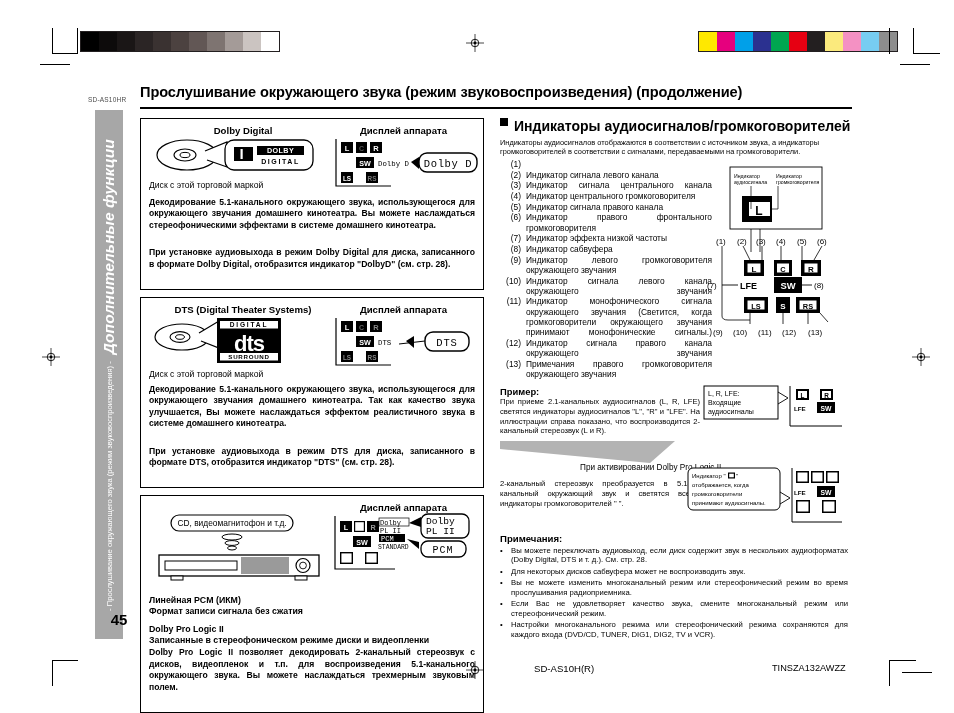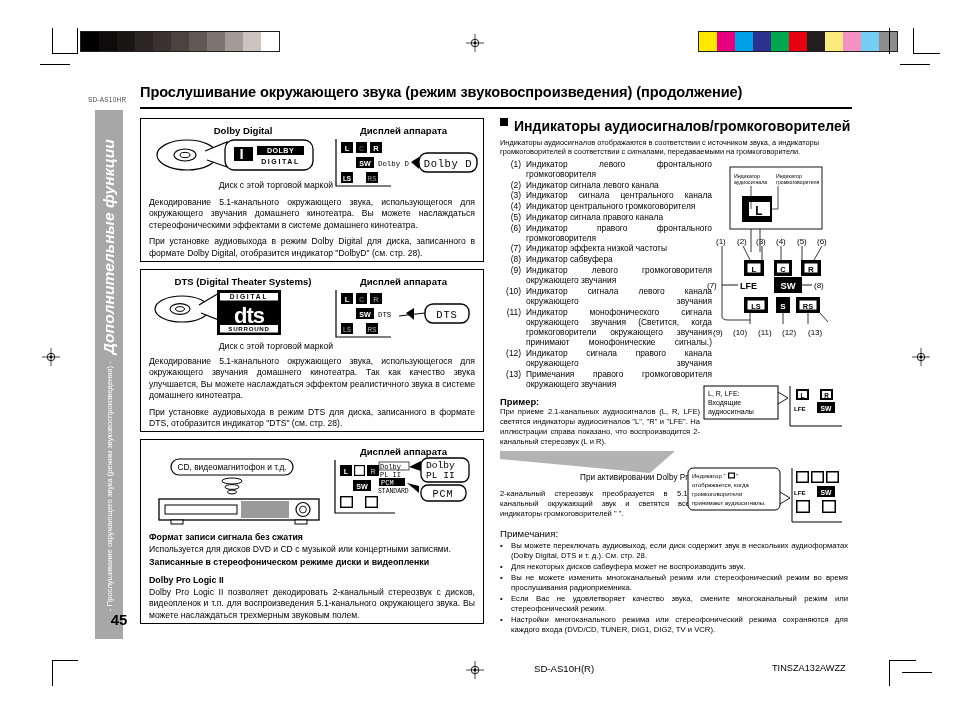--- a/index.html
+++ b/index.html
@@ -51,30 +51,30 @@
   .doc-title {
     position:absolute; left:140px; top:84px; width:712px;
     font-size:14.6px; font-weight:bold; letter-spacing:-0.1px;
   }
   .title-rule {
     position:absolute; left:140px; top:107px; width:712px; height:2px; background:#000;
   }
 
   
   .col-left { position:absolute; left:140px; top:118px; width:344px; }
-  .panel { border:1.4px solid #000; padding:6px 8px 2px 8px; margin-bottom:7px; }
+  .panel { border:1.4px solid #000; padding:6px 8px 19px 8px; margin-bottom:7px; }
   .panel-head { display:flex; justify-content:space-between; padding:0 4px; }
   .panel-head .ph { font-size:9.6px; font-weight:bold; }
   .ph-left { width:180px; text-align:center; }
   .ph-right { width:135px; text-align:center; }
-  .body-text { font-size:8.6px; line-height:11.4px; text-align:justify; margin:5px 0 0 0; }
-  .body-text.p2 { margin-top:5px; }
+  .body-text { font-size:8.6px; line-height:11.4px; text-align:justify; margin:5px 0 0 0;font-weight:bold; }
+  .body-text.p2 { margin-top:16px; }
   .sub-bold { font-size:8.8px; font-weight:bold; margin-top:8px; }
   .sub-bold.tight { margin-top:1px; }
-  .caption { font-size:8.6px; text-align:right; margin-top:2px; }
+  .caption { font-size:8.6px; text-align:left; margin-top:2px; }
 
   
   .art-row { display:flex; align-items:flex-start; }
   .art-left { width:184px; }
   .art-right { width:148px; position:relative; }
   svg { display:block; }
 
   
   .col-right { position:absolute; left:500px; top:118px; width:352px; }
   .sec-head { font-size:14px; font-weight:bold; display:flex; align-items:flex-start; gap:6px; }
@@ -82,21 +82,21 @@
   .intro { font-size:7.4px; line-height:9.4px; margin-top:4px; }
   ol.nums { list-style:none; margin:2px 0 0 0; padding:0; }
   ol.nums li { display:flex; font-size:8.4px; line-height:10.2px; margin-bottom:0.5px; }
   ol.nums li .n { width:26px; text-align:right; flex:0 0 26px; padding-right:5px; }
   ol.nums li .t { flex:1; text-align:justify; }
   ol.nums li .t.jx { text-align-last:justify; }
 
   .r-sub { font-size:9.4px; font-weight:bold; margin-top:7px; }
   .r-text { font-size:7.6px; line-height:9.8px; text-align:justify; }
 
-  .notes-head { font-size:9.6px; font-weight:normal; margin-top:9px; }
+  .notes-head { font-size:9.6px; font-weight:bold; margin-top:24px; }
   ul.notes { list-style:none; margin:2px 0 0 0; padding:0; }
   ul.notes li { display:flex; font-size:7.7px; line-height:9.8px; margin-bottom:1.5px; }
   ul.notes li .b { flex:0 0 11px; }
   ul.notes li .t { flex:1; text-align:justify; }
 
   
   .illus { position:absolute; }
 
   .arrow-caption { font-size:8.2px; }
 
@@ -344,40 +344,39 @@
             <text x="93" y="11" font-size="9.6" fill="#000" font-family="Liberation Mono, monospace">Dolby</text>
             <text x="93" y="21" font-size="9.6" fill="#000" font-family="Liberation Mono, monospace">PL II</text>
 
             <path d="M74 26 L86 29 L86 36 Z" fill="#000"></path>
             <rect x="88" y="28" width="45" height="16" rx="7" fill="#fff" stroke="#000" stroke-width="1.3"></rect>
             <text x="110" y="40" font-size="10" fill="#000" text-anchor="middle" font-family="Liberation Mono, monospace" letter-spacing="1">PCM</text>
           </svg>
         </div>
       </div>
 
+      <div class="sub-bold">Линейная PCM (ИКМ)</div>
       <div class="sub-bold tight">Формат записи сигнала без сжатия</div>
-      <p class="body-text" style="margin-top:2px">Используется для дисков DVD и CD с музыкой или концертными записями.</p>
-
+
+      <div class="sub-bold">Dolby Pro Logic II</div>
       <div class="sub-bold tight">Записанные в стереофоническом режиме диски и видеопленки</div>
-      <div class="sub-bold">Dolby Pro Logic II</div>
       <p class="body-text" style="margin-top:2px">Dolby Pro Logic II позволяет декодировать 2-канальный стереозвук с дисков, видеопленок и т.п. для воспроизведения 5.1-канального окружающего звука. Вы можете наслаждаться трехмерным звуковым полем.</p>
     </div>
   </div>
 
   <div class="col-right">
     <div class="sec-head">
       <span class="sq"></span>
       <span>Индикаторы аудиосигналов/громкоговорителей</span>
     </div>
     <div class="intro">Индикаторы аудиосигналов отображаются в соответствии с источником звука, а индикаторы громкоговорителей в соответствии с сигналами, передаваемыми на громкоговорители.</div>
 
     <ol class="nums" style="width:212px;">
       <li>
           <span class="n">(1)</span>
-          <span class="t jx">Индикатор левого фронтального громкоговорителя</span>
         </li>
       <li>
           <span class="n">(2)</span>
           <span class="t">Индикатор сигнала левого канала</span>
         </li>
       <li>
           <span class="n">(3)</span>
           <span class="t jx">Индикатор сигнала центрального канала</span>
         </li>
       <li>

